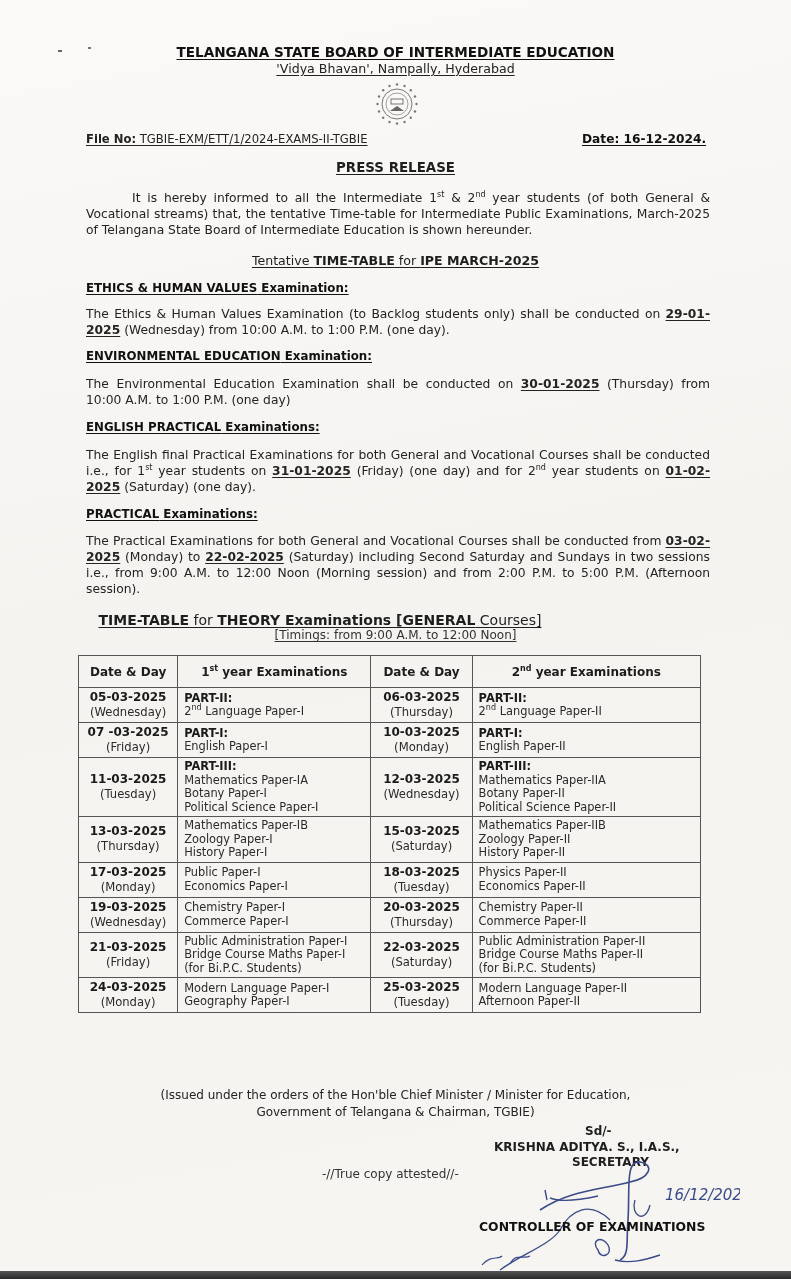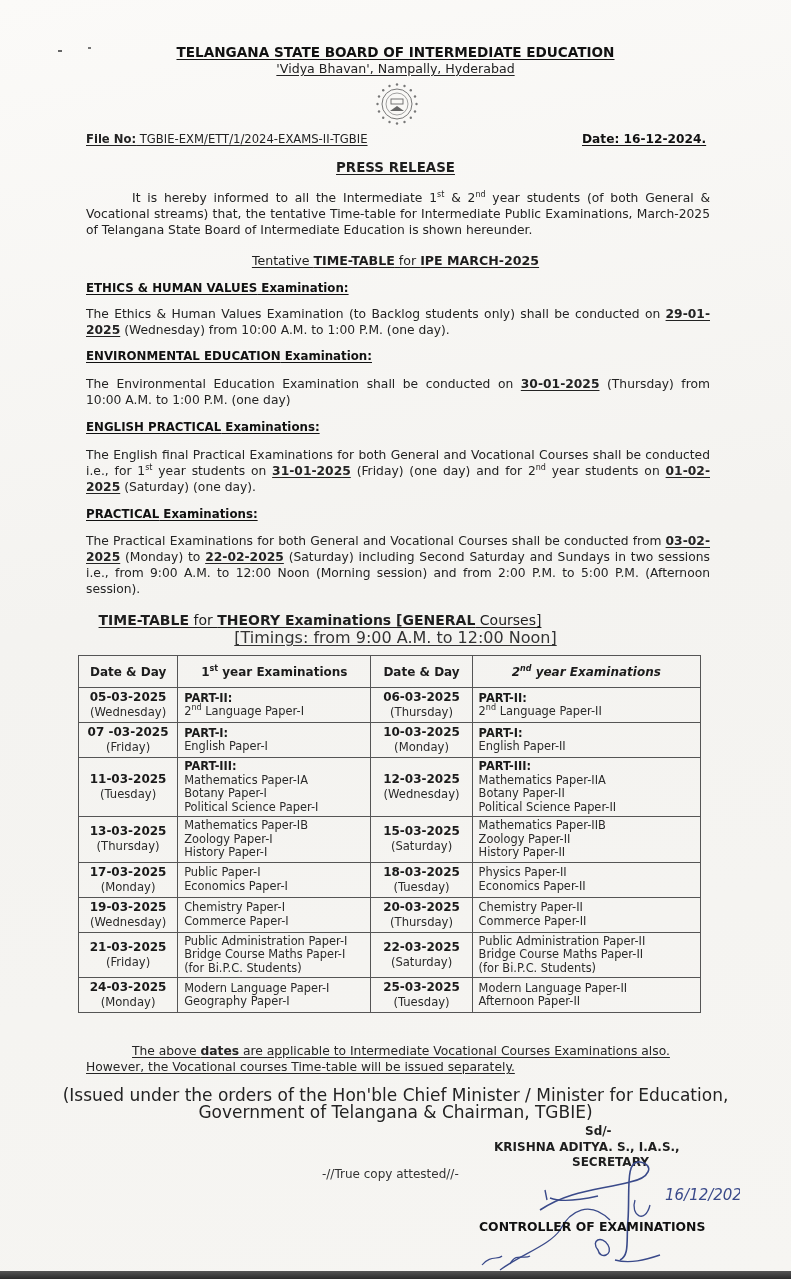--- a/index.html
+++ b/index.html
@@ -34,24 +34,24 @@
   .sup { font-size: 8px; vertical-align: super; line-height: 0; }
 
   table.tt { position: absolute; left: 78px; top: 655px; width: 623px; border-collapse: collapse;
     font-size: 11.6px; color:#2a2a2a; }
   table.tt td, table.tt th { border: 1.2px solid #555; padding: 2px 6px; vertical-align: middle; }
   table.tt th { font-size: 12px; font-weight: bold; height: 27px; color:#1c1c1c; }
   table.tt td.dt { text-align: center; width: 86px; line-height: 15px; }
   table.tt td.dt .d { font-weight: bold; font-size: 12px; color:#1a1a1a; }
   table.tt td.ex { line-height: 13.5px; font-size: 11.4px; }
   table.tt td.ex .part { font-weight: bold; color:#1a1a1a; }
-  .c1 { width: 85px; } .c2 { width: 180px; } .c3 { width: 88px; } .c4 { width: 215px; font-style: italic; }
+  .c1 { width: 85px; } .c2 { width: 180px; } .c3 { width: 88px; } .c4 { width: 215px; }
 
   .note { left: 86px; width: 624px; top: 1043px; font-size: 12.3px; line-height: 16px; color:#252525; }
-  .issued { left: 0; width: 791px; top: 1087px; text-align:center; font-size: 17px; line-height: 17px; color:#232323; }
+  .issued { left: 0; width: 791px; top: 1087px; text-align:center; font-size: 12px; line-height: 17px; color:#232323; }
   .sd { left: 585px; top: 1124px; font-size: 12px; font-weight:bold; }
   .name { left: 494px; top: 1140px; font-size: 12px; font-weight:bold; }
   .secy { left: 572px; top: 1155px; font-size: 12px; font-weight:bold; }
   .attest { left: 322px; top: 1167px; font-size: 12px; color:#333; }
   .coe { left: 479px; top: 1219px; font-size: 12.4px; font-weight:bold; color:#111; }
   .sig { position:absolute; }
   .bottom-strip { left: 0; top: 1271px; width: 791px; height: 8px; background: linear-gradient(#555,#2a2a2a); }
 </style>
 </head>
 <body>
@@ -127,21 +127,21 @@
   <div class="abs sec-h u" style="left:86px; top:507px;">
     <span>PRACTICAL</span><span> Examinations:</span>
   </div>
   <div class="abs para" style="left:86px; width:624px; top:533px;">
     <span>The Practical Examinations for both General and Vocational Courses shall be conducted from </span><span class="b u">03-02-2025</span><span> (Monday) to </span><span class="b u">22-02-2025</span><span> (Saturday) including Second Saturday and Sundays in two sessions i.e., from 9:00 A.M. to 12:00 Noon (Morning session) and from 2:00 P.M. to 5:00 P.M. (Afternoon session).</span>
   </div>
 
   <div class="abs center" style="left:0; width:640px; top:612px; font-size:14px;">
     <span class="u"><span class="b">TIME-TABLE</span><span> for </span><span class="b">THEORY Examinations [GENERAL</span><span> Courses]</span></span>
   </div>
-  <div class="abs center u" style="left:0; width:791px; top:628px; font-size:16px; color:#333;">[Timings: from 9:00 A.M. to 12:00 Noon]</div>
+  <div class="abs center u" style="left:0; width:791px; top:628px; font-size:12px; color:#333;">[Timings: from 9:00 A.M. to 12:00 Noon]</div>
 
   <table class="tt">
     <thead>
       <tr>
         <th class="c1">Date &amp; Day</th>
         <th class="c2"><span>1</span><span class="sup">st</span><span> year Examinations</span></th>
         <th class="c3">Date &amp; Day</th>
         <th class="c4"><span>2</span><span class="sup">nd</span><span> year Examinations</span></th>
       </tr>
     </thead>
@@ -294,23 +294,20 @@
             <div>(Tuesday)</div>
           </td>
           <td class="ex">
             <div>Modern Language Paper-II</div>
             <div>Afternoon Paper-II</div>
           </td>
         </tr>
       </tbody>
   </table>
 
-  <div class="abs note u" style="text-indent:46px;">
-    <span>The above </span><span class="b">dates</span><span> are applicable to Intermediate Vocational Courses Examinations also. However, the Vocational courses Time-table will be issued separately.</span>
-  </div>
   <div class="abs issued">
     <div>(Issued under the orders of the Hon'ble Chief Minister / Minister for Education,</div>
     <div>Government of Telangana &amp; Chairman, TGBIE)</div>
   </div>
   <div class="abs sd">Sd/-</div>
   <div class="abs name">KRISHNA ADITYA. S., I.A.S.,</div>
   <div class="abs secy">SECRETARY</div>
   <div class="abs attest">-//True copy attested//-</div>
 
   <svg class="sig" style="left:480px; top:1160px;" width="260" height="115">

